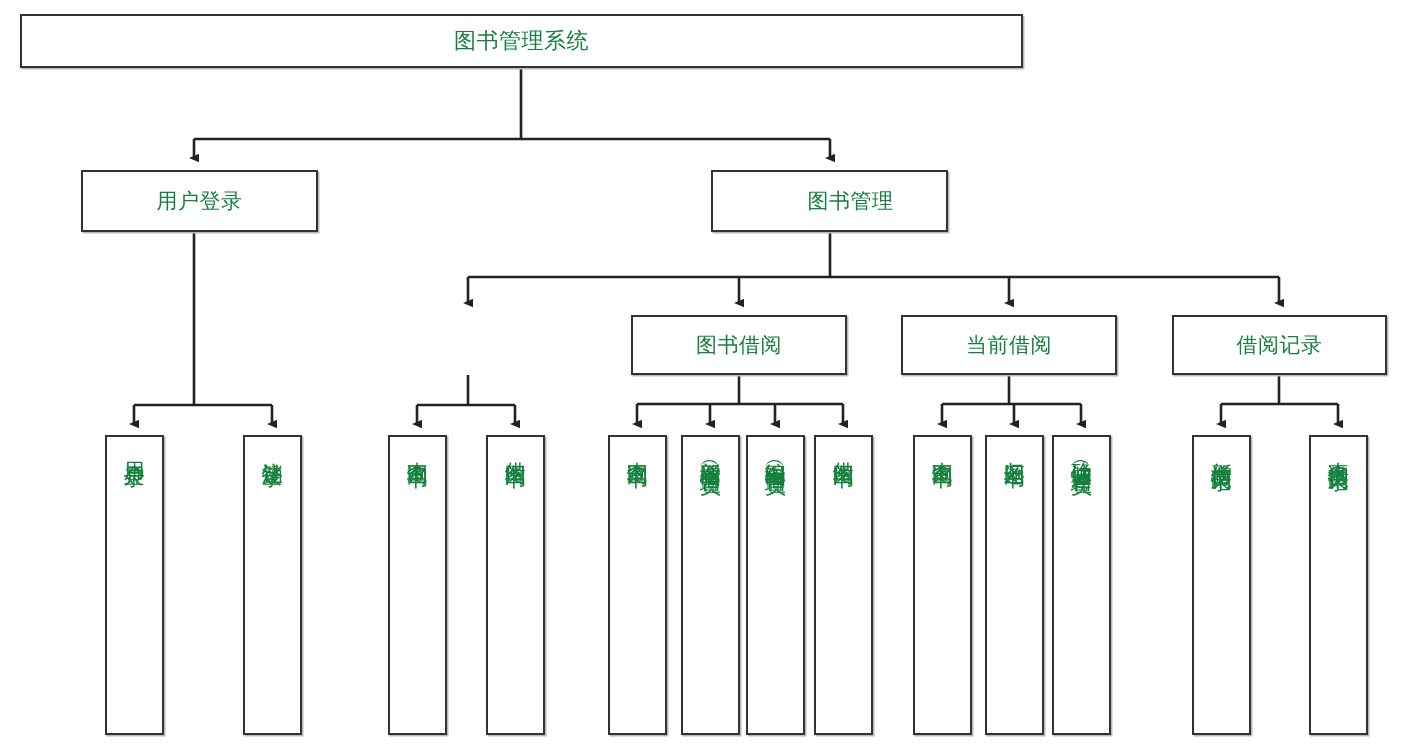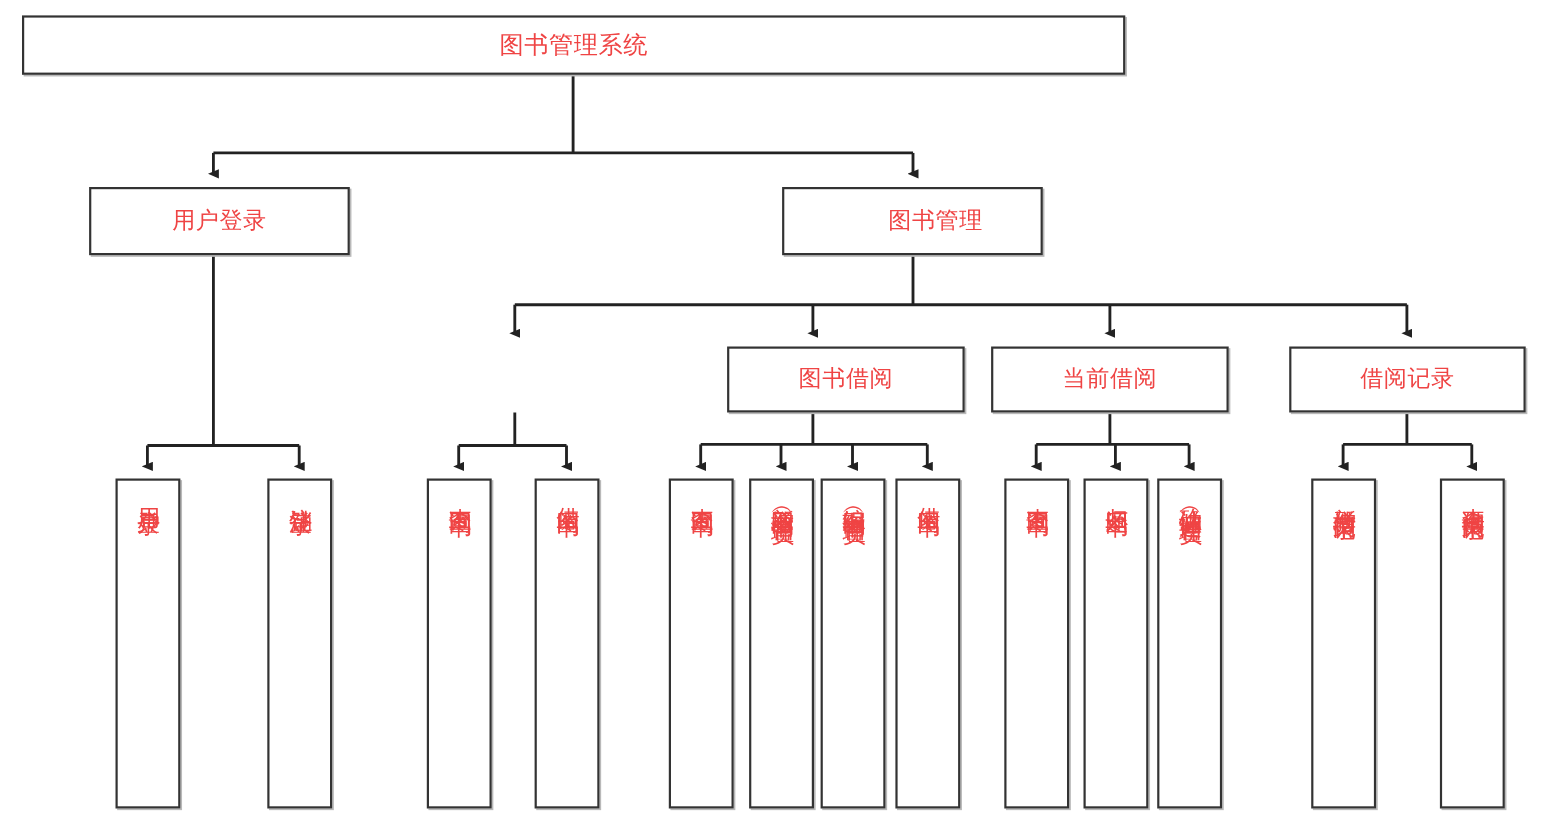--- a/index.html
+++ b/index.html
@@ -34,21 +34,21 @@
     display: flex;
     align-items: center;
     justify-content: center;
     color: #1d1d1d;
   }
   .node .label {
     font-size: 21px;
     line-height: 1.1;
     letter-spacing: 0.5px;
     white-space: nowrap;
-    color: #ef4444;
+    color: #15803d;
   }
   .node.root .label { font-size: 22px; }
   .node.leaf {
     align-items: flex-start;
     justify-content: center;
     padding-top: 8px;
   }
   .node.leaf .label {
     writing-mode: vertical-rl;
     text-orientation: upright;
@@ -127,21 +127,21 @@
     <span class="label">图书管理系统</span>
   </div>
 
   <div class="node" style="left:81px; top:170px; width:237px; height:62px;">
     <span class="label">用户登录</span>
   </div>
   <div class="node" style="left:711px; top:170px; width:237px; height:62px;padding-left:42px;">
     <span class="label">图书管理</span>
   </div>
 
-  <div class="node" style="left:661px; top:315px; width:216px; height:60px;">
+  <div class="node" style="left:631px; top:315px; width:216px; height:60px;">
     <span class="label">图书借阅</span>
   </div>
   <div class="node" style="left:901px; top:315px; width:216px; height:60px;">
     <span class="label">当前借阅</span>
   </div>
   <div class="node" style="left:1172px; top:315px; width:215px; height:60px;">
     <span class="label">借阅记录</span>
   </div>
 
   <div class="node leaf" style="left:105px; top:435px; width:59px; height:300px;">

